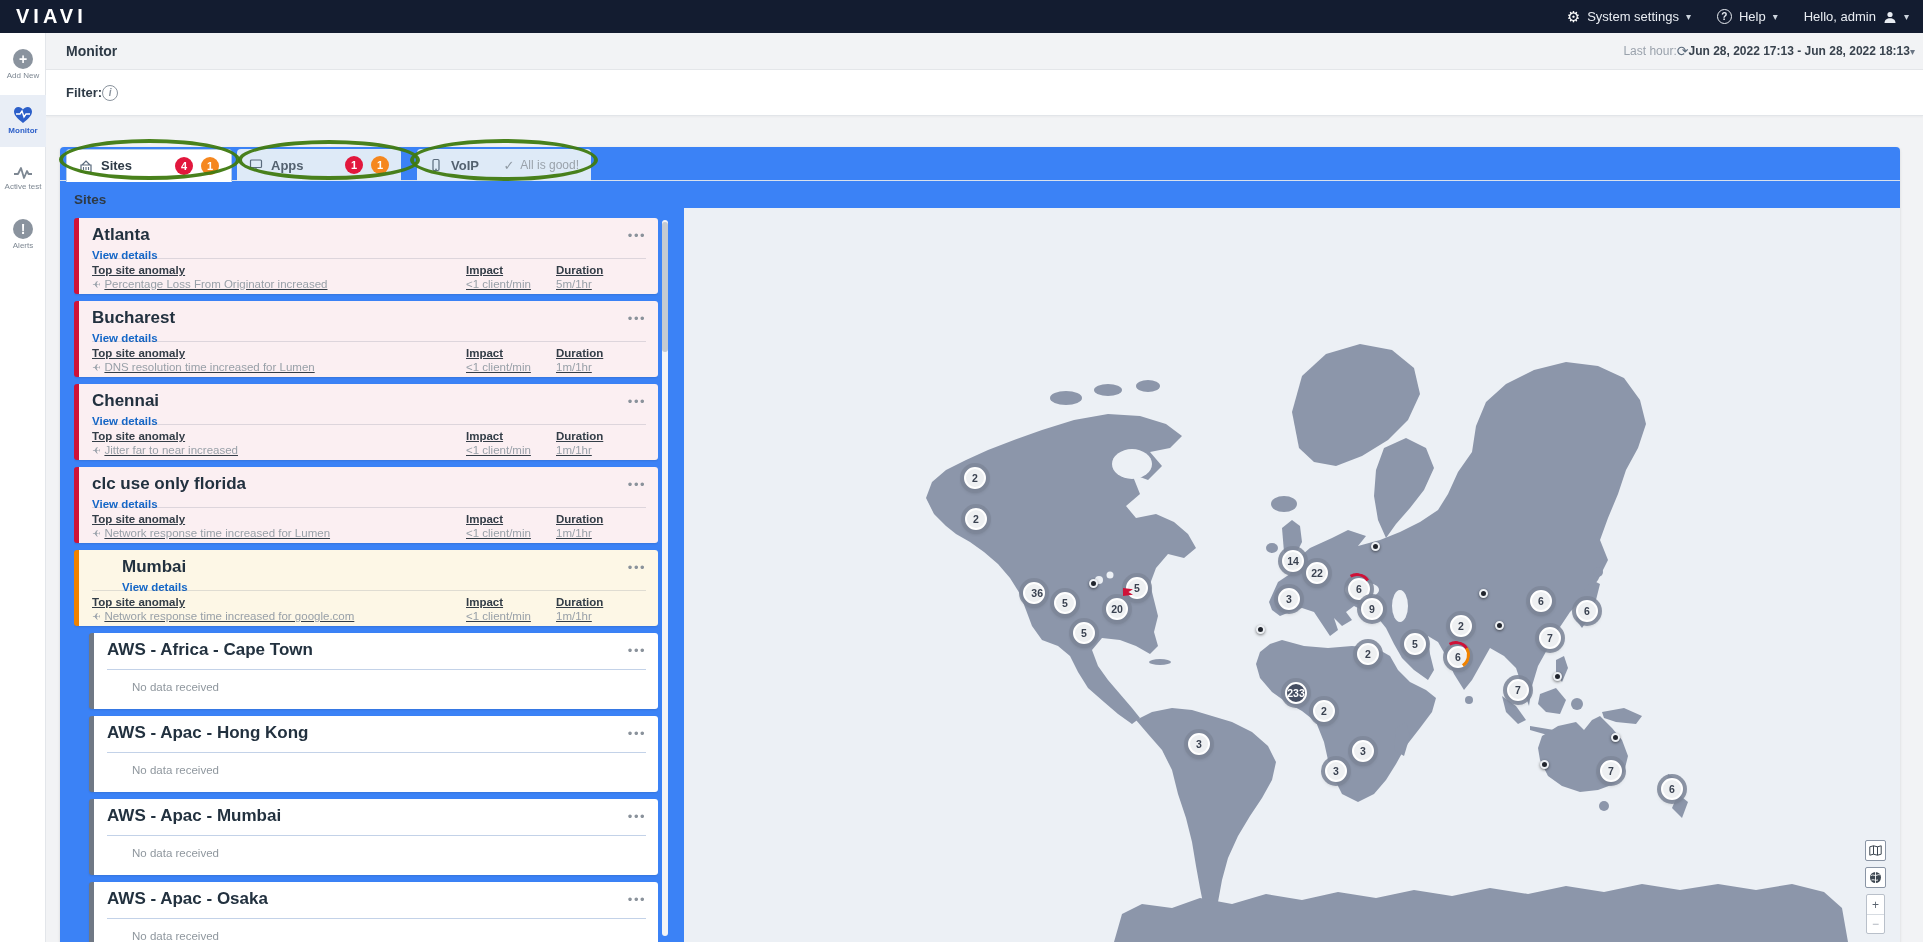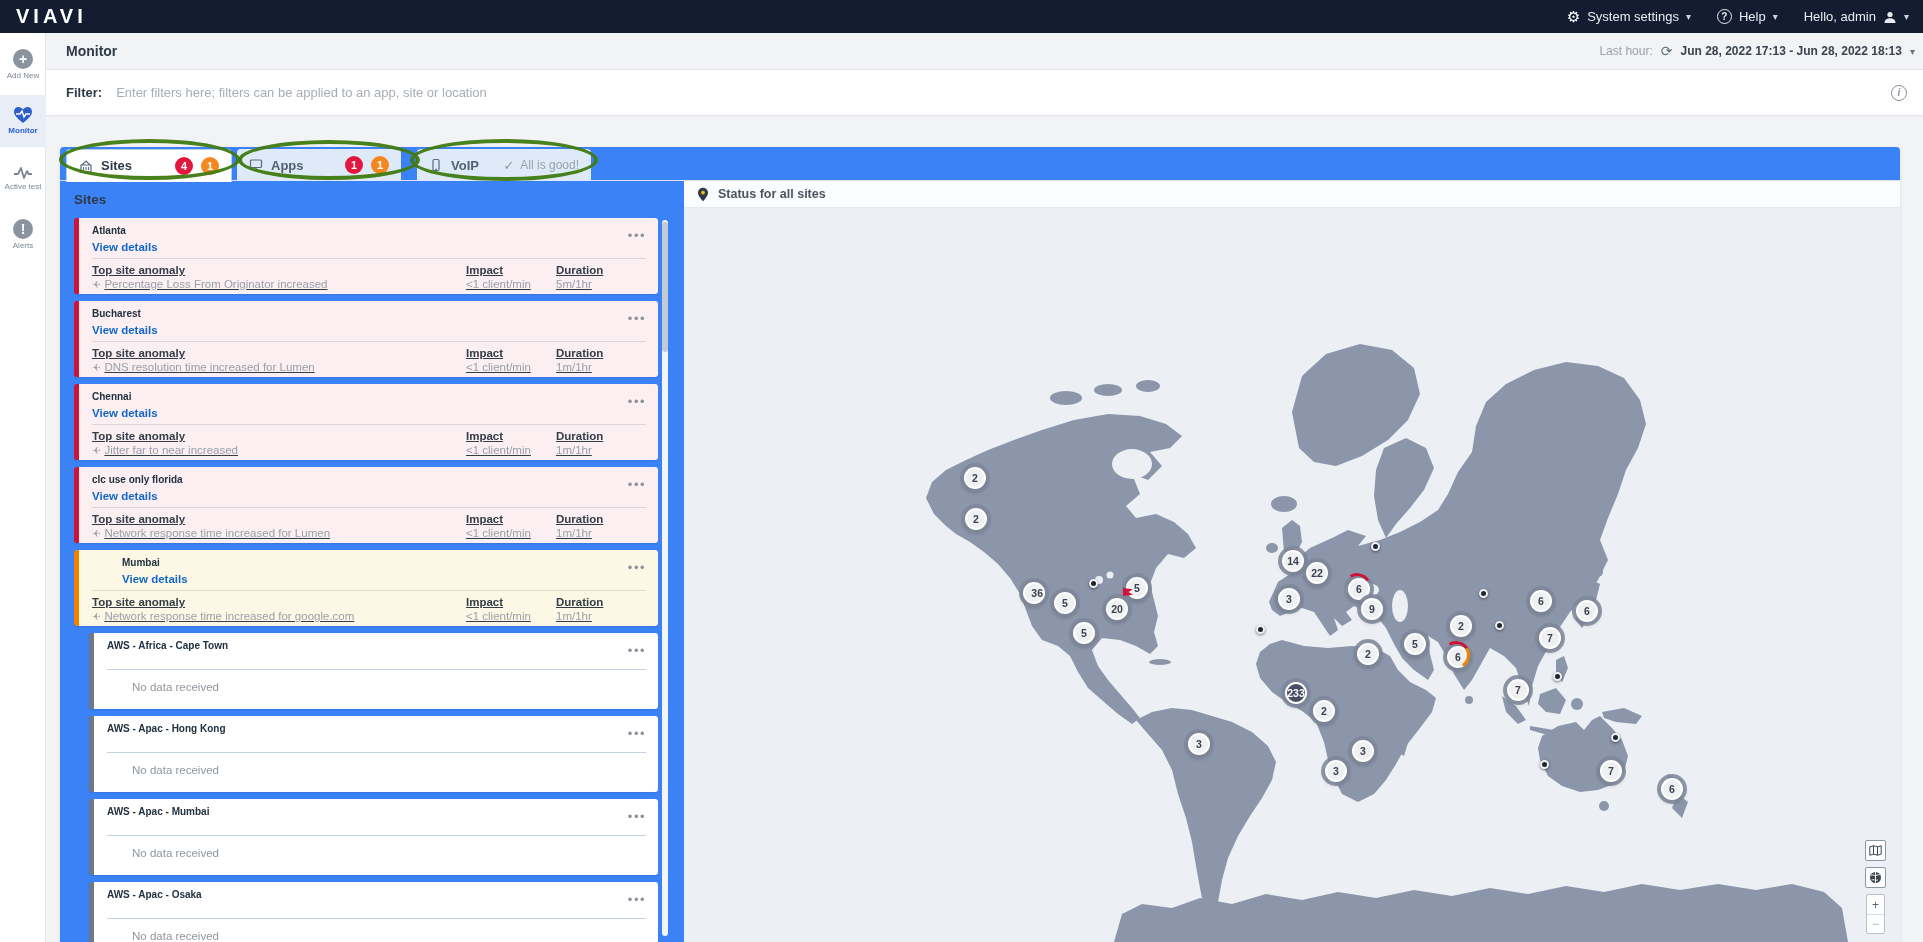--- a/index.html
+++ b/index.html
@@ -27,21 +27,21 @@
   .side-item .lbl { font-size:8px; color:#7d8792; text-align:center; line-height:1.1; }
   .side-item.active { background:#e9eef6; }
   .side-item.active .lbl { color:var(--sidebar-active-blue); font-weight:bold; }
   .ico-circle { width:20px; height:20px; border-radius:50%; background:#8a939e; color:#fff;
     font-size:14px; font-weight:bold; display:flex; align-items:center; justify-content:center; }
 
   
   .hdr-row { position:absolute; left:46px; top:33px; width:1877px; height:37px;
     border-bottom:1px solid #e4e6e9; display:flex; align-items:center; }
   .page-title { margin-left:20px; font-size:14px; font-weight:bold; color:#2e3a46; }
-  .hdr-right { margin-left:auto; display:flex; align-items:center; gap:8px; margin-right:8px; }
+  .hdr-right { margin-left:auto; display:flex; align-items:center; margin-right:8px; }
   .time-label { color:#9aa2ac; font-size:12px; }
   .time-range { color:#39434e; font-size:12px; font-weight:bold; }
   .refresh-ico { color:#5b6b7c; font-size:14px; line-height:1; }
 
   .filter-row { position:absolute; left:46px; top:70px; width:1877px; height:46px;
     background:#fff; border-bottom:1px solid #e2e5e9; box-shadow:0 1px 2px rgba(0,0,0,.04);
     display:flex; align-items:center; }
   .filter-label { margin-left:20px; font-size:13px; font-weight:bold; color:#2e3a46; }
   .filter-input { flex:1; margin-left:14px; border:none; outline:none; font-size:13px;
     color:#333; background:transparent; font-family:"Liberation Sans",sans-serif; }
@@ -91,21 +91,21 @@
   .v-thumb { position:absolute; left:0; top:2px; width:6px; height:130px;
     background:#c4cad1; border-radius:3px; }
 
   .site-card { position:relative; flex:none; height:76px; border-radius:3px;
     border-left:5px solid #999; background:#fff; box-shadow:0 1px 2px rgba(0,0,0,.1);
     padding:7px 12px 0 13px; }
   .site-card.sev-red    { border-left-color:var(--sev-red);    background:var(--sev-red-bg); }
   .site-card.sev-orange { border-left-color:var(--sev-orange); background:var(--sev-orange-bg);padding-left:43px; }
   .site-card.sev-gray   { border-left-color:var(--sev-gray);   background:#fff;margin-left:15px; }
   .sc-head { display:flex; align-items:flex-start; }
-  .sc-title { font-size:10px; font-weight:bold; color:#22313f; line-height:1.15; }
+  .sc-title { font-size:17px; font-weight:bold; color:#22313f; line-height:1.15; }
   .sc-link { font-size:11.5px; font-weight:bold; color:var(--link-blue); cursor:pointer; text-decoration:none; display:inline-block; margin-top:1px; }
   .sc-menu { margin-left:auto; color:#8a929b; font-size:13px; letter-spacing:1.5px;
     cursor:pointer; line-height:1; margin-top:4px; }
   .sc-divider { position:absolute; left:13px; right:12px; top:40px; height:1px; background:rgba(40,60,90,.14); }
   .site-card.sev-gray .sc-divider { background:#c3d2e8; top:36px; }
   .sc-body { position:absolute; left:13px; right:12px; top:46px; display:flex;text-decoration:underline; }
   .sc-label { font-size:11.5px; font-weight:bold; color:#333d47; }
   .sc-val, .sc-anom-text { font-size:11.5px; color:#98a0a8; margin-top:2px; white-space:nowrap; }
   .sc-anomaly { flex:1; min-width:0; }
   .anom-icon { display:inline-block; transform:scaleX(-1); font-size:10px; color:#9aa2ab; margin-right:4px; }
@@ -203,21 +203,20 @@
   <div class="hdr-right">
     <span class="time-label">Last hour:</span>
     <span class="refresh-ico">⟳</span>
     <span class="time-range">Jun 28, 2022 17:13 - Jun 28, 2022 18:13</span>
     <span class="caret" style="color:#6b7684;">▾</span>
   </div>
 </div>
 
 <div class="filter-row">
   <span class="filter-label">Filter:</span>
-  <input class="filter-input" value="" placeholder="Enter filters here; filters can be applied to an app, site or location" style="">
   <span class="info-ico">i</span>
 </div>
 
 <div class="main-card">
 
   <div class="tabs-row">
     <div class="tab tab-sites active">
       <svg class="tab-ico" viewBox="0 0 14 14">
         <path d="M2 13 V6 H12 V13 Z M3 6 L7 2 L11 6 Z" fill="none" stroke="#5a6b7d" stroke-width="1.2"></path>
         <path d="M4.5 8 v3 M7 8 v3 M9.5 8 v3" stroke="#5a6b7d" stroke-width="1.1"></path>
@@ -448,27 +447,20 @@
 
     <div class="sc-nodata">No data received</div>
   </div>
 </div>
     <div class="v-scroll">
       <div class="v-thumb"></div>
     </div>
   </div>
 
   <div class="map-panel">
-    <div class="map-header">
-      <svg width="12" height="15" viewBox="0 0 12 15">
-        <path d="M6 0.8 C3.2 0.8 1 3 1 5.7 C1 9.3 6 14.2 6 14.2 C6 14.2 11 9.3 11 5.7 C11 3 8.8 0.8 6 0.8 Z" fill="#2e3a46"></path>
-        <circle cx="6" cy="5.6" r="1.9" fill="#f5b91e"></circle>
-      </svg>
-      <span class="map-heading">Status for all sites</span>
-    </div>
     <div class="map-region">
       <svg class="map-svg" viewBox="0 0 1216 734" preserveAspectRatio="none">
 
         <path class="land" d="M262,318 L250,306 L242,290 L248,274 L262,262 L282,252 L304,242 L330,232 L358,222 L390,212 L424,206 L456,208 L482,216 L498,228 L486,240 L466,244 L478,258 L464,272 L448,266 L456,286 L442,298 L452,310 L472,306 L490,314 L504,326 L512,340 L500,350 L484,346 L472,360 L466,376 L470,392 L474,408 L470,424 L474,438 L466,446 L452,438 L436,432 L418,430 L408,442 L414,458 L424,472 L436,486 L448,500 L456,510 L448,516 L434,506 L420,494 L404,480 L394,464 L386,448 L374,438 L358,432 L348,418 L342,402 L336,386 L326,370 L314,356 L300,344 L286,334 L272,326 Z"></path>
         <ellipse class="sea" cx="448" cy="256" rx="20" ry="15"></ellipse>
         <circle class="sea" cx="415" cy="372" r="4"></circle>
           <circle class="sea" cx="426" cy="367" r="3.5"></circle>
         <ellipse class="land" cx="382" cy="190" rx="16" ry="7"></ellipse>
         <ellipse class="land" cx="424" cy="182" rx="14" ry="6"></ellipse>
         <ellipse class="land" cx="464" cy="178" rx="12" ry="6"></ellipse>

